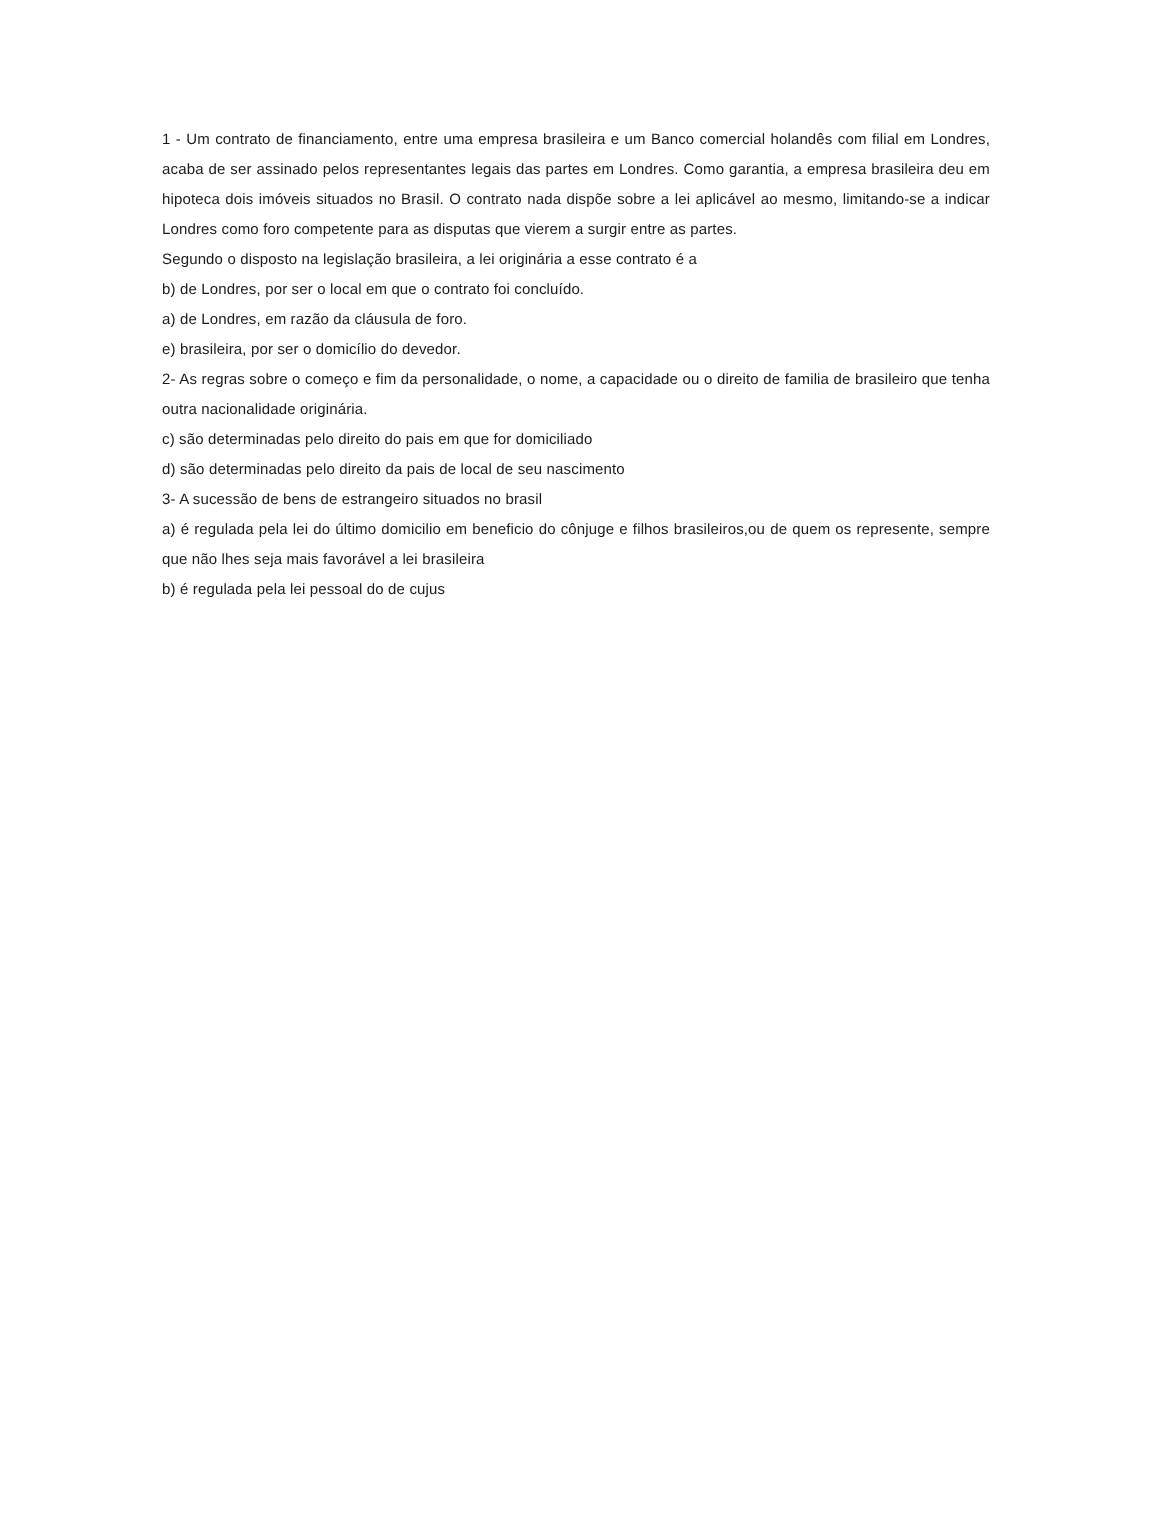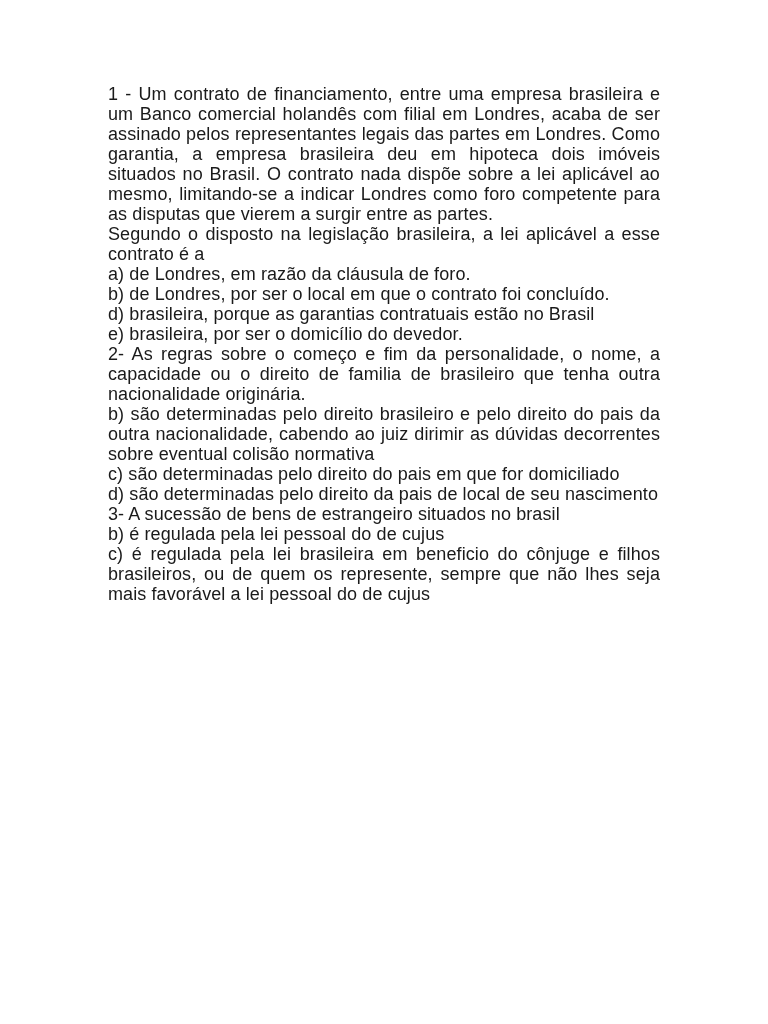--- a/index.html
+++ b/index.html
@@ -16,55 +16,53 @@
   .doc-page {
     box-sizing: border-box;
     width: 768px;
     height: 1024px;
     background: #ffffff;
     padding: 84px 108px 0 108px;
     color: #1a1a1a;
   }
   .doc-page p {
     margin: 0;
-    font-size: 18px;
+    font-size: 10px;
     line-height: 20px;
     text-align: justify;
     letter-spacing: 0.1px;
   }
   
   .intro        { margin-bottom: 24px; }
   .stem-q1      { margin-bottom: 42px; }
   .option       { margin-bottom: 9px;  }
   .qheader      { margin-top: 29px; margin-bottom: 38px; }
 </style>
 </head>
 <body>
 
 <div class="doc-page">
 
   <section>
     <p class="intro">1 - Um contrato de financiamento, entre uma empresa brasileira e um Banco comercial holandês com filial em Londres, acaba de ser assinado pelos representantes legais das partes em Londres. Como garantia, a empresa brasileira deu em hipoteca dois imóveis situados no Brasil. O contrato nada dispõe sobre a lei aplicável ao mesmo, limitando-se a indicar Londres como foro competente para as disputas que vierem a surgir entre as partes.</p>
 
-    <p class="stem-q1">Segundo o disposto na legislação brasileira, a lei aplicável a esse contrato é a</p>
+    <p class="stem-q1">Segundo o disposto na legislação brasileira, a lei originária a esse contrato é a</p>
 
+    <p class="option">b) de Londres, por ser o local em que o contrato foi concluído.</p>
     <p class="option">a) de Londres, em razão da cláusula de foro.</p>
-    <p class="option">b) de Londres, por ser o local em que o contrato foi concluído.</p>
-    <p class="option">d) brasileira, porque as garantias contratuais estão no Brasil</p>
     <p class="option">e) brasileira, por ser o domicílio do devedor.</p>
   </section>
 
   <section>
     <p class="qheader">2- As regras sobre o começo e fim da personalidade, o nome, a capacidade ou o direito de familia de brasileiro que tenha outra nacionalidade originária.</p>
 
-    <p class="option">b) são determinadas pelo direito brasileiro e pelo direito do pais da outra nacionalidade, cabendo ao juiz dirimir as dúvidas decorrentes sobre eventual colisão normativa</p>
     <p class="option">c) são determinadas pelo direito do pais em que for domiciliado</p>
     <p class="option">d) são determinadas pelo direito da pais de local de seu nascimento</p>
   </section>
 
   <section>
     <p class="qheader">3- A sucessão de bens de estrangeiro situados no brasil</p>
 
+    <p class="option">a) é regulada pela lei do último domicilio em beneficio do cônjuge e filhos brasileiros,ou de quem os represente, sempre que não lhes seja mais favorável a lei brasileira</p>
     <p class="option">b) é regulada pela lei pessoal do de cujus</p>
-    <p class="option">c) é regulada pela lei brasileira em beneficio do cônjuge e filhos brasileiros, ou de quem os represente, sempre que não lhes seja mais favorável a lei pessoal do de cujus</p>
   </section>
 
 </div>
 
 </body></html>

